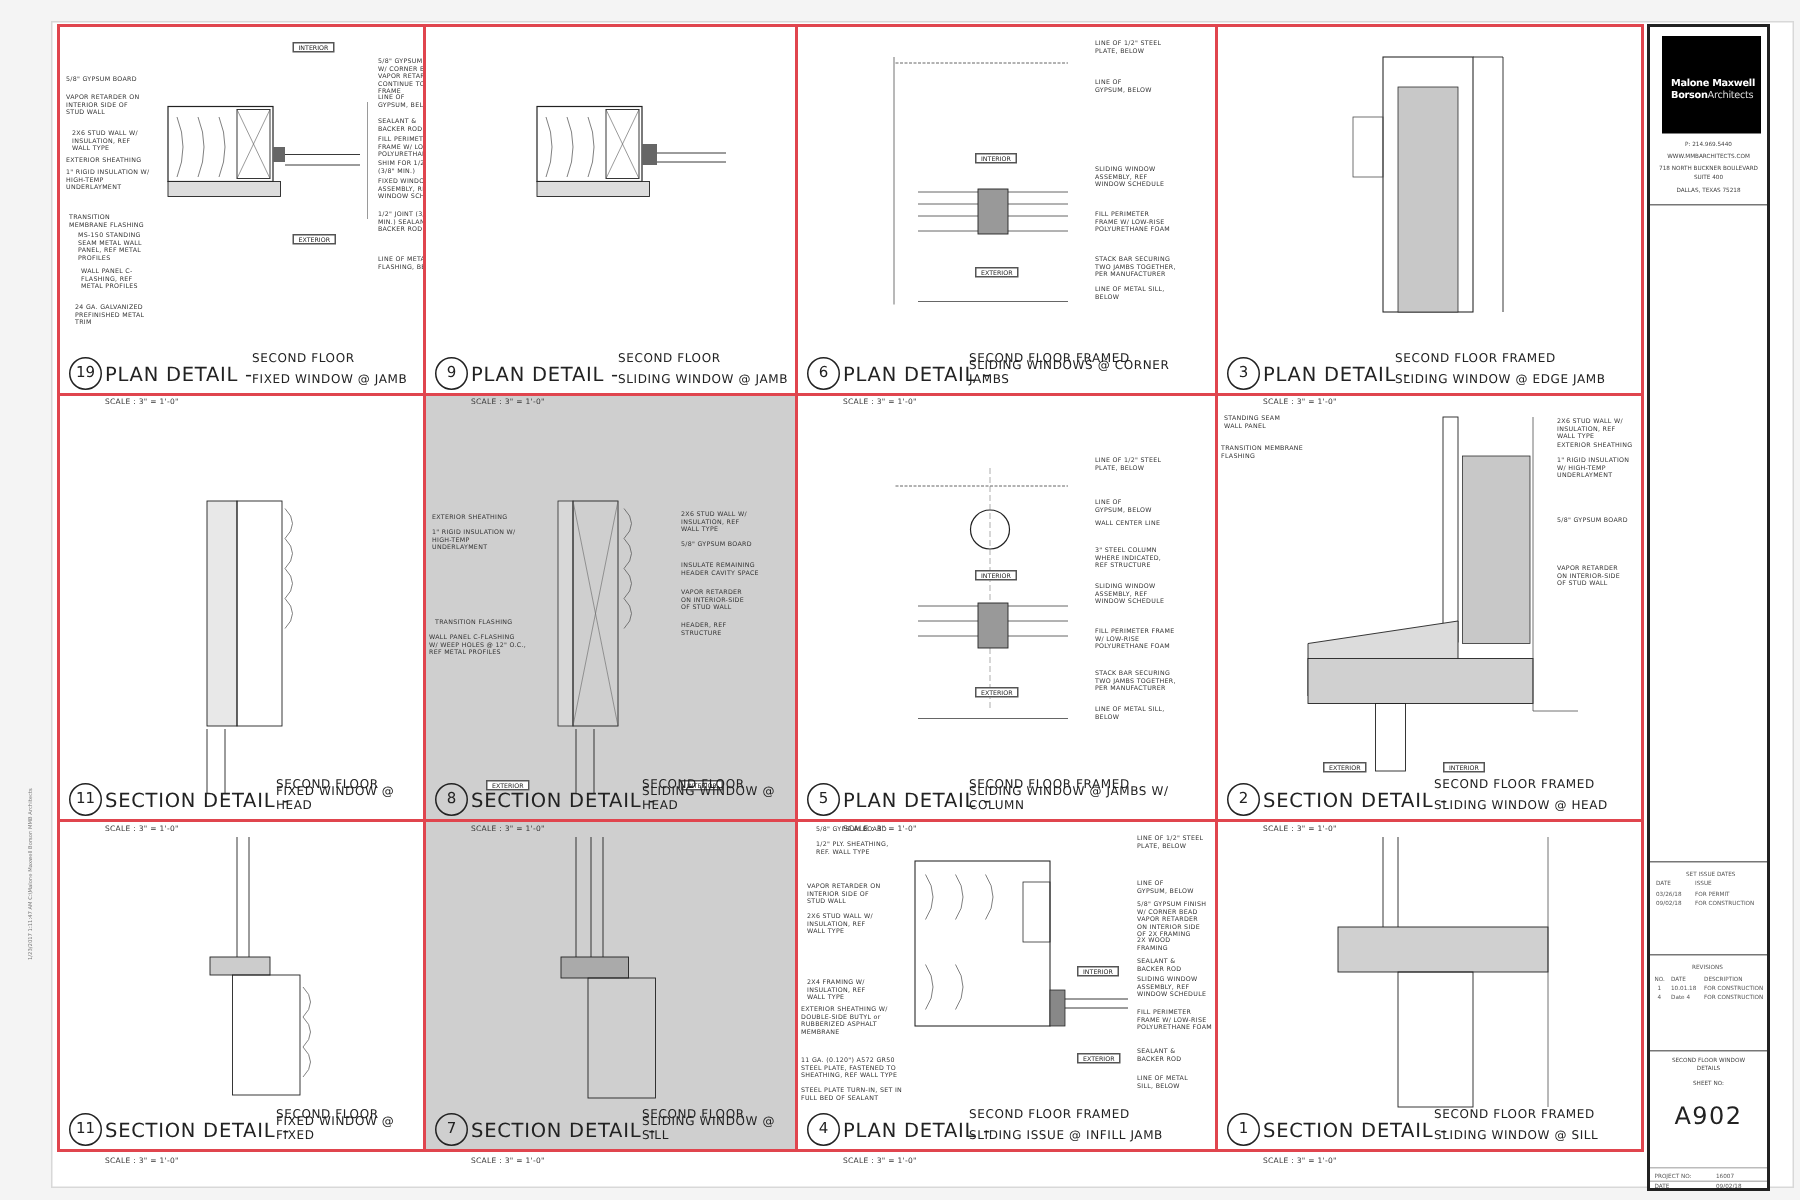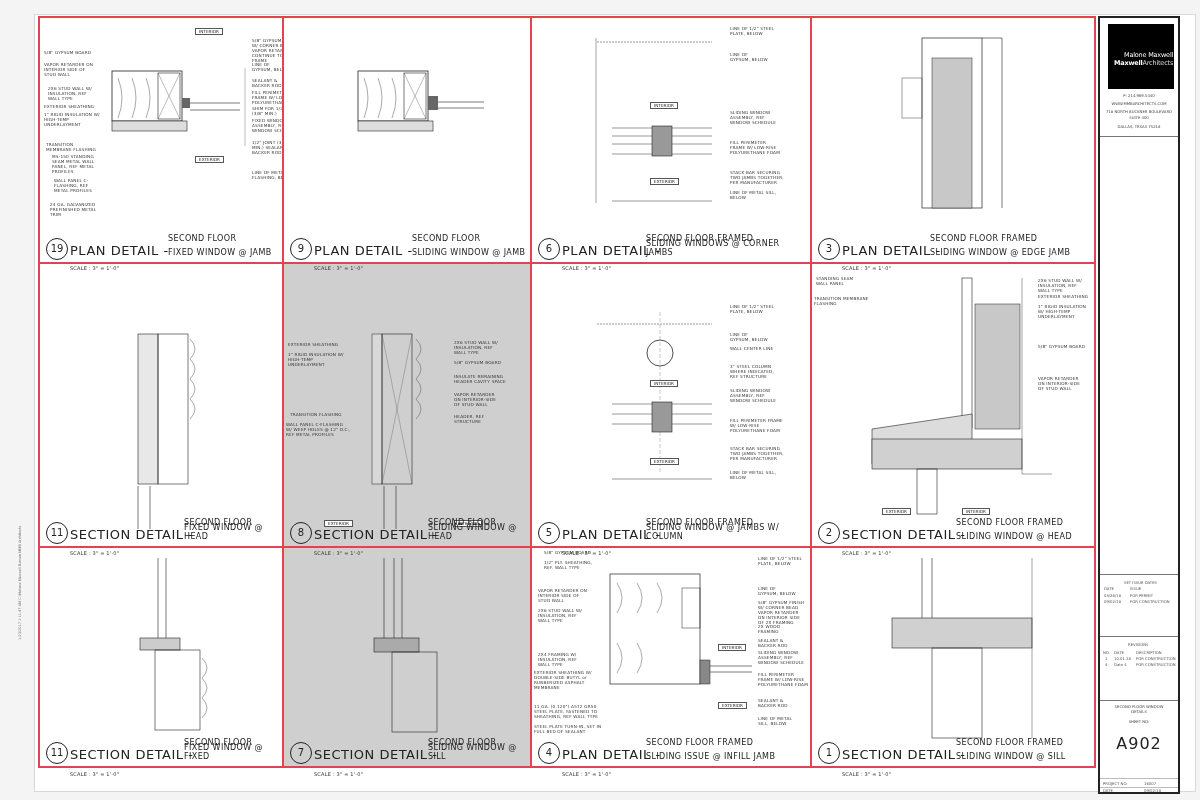--- a/index.html
+++ b/index.html
@@ -11,21 +11,21 @@
   .drawing { position:absolute; left:0; top:0; width:100%; height:100%; }
   .title-row { position:absolute; left:2px; right:2px; bottom:0; height:40px; }
   .bubble { position:absolute; left:4px; bottom:2px; width:20px; height:20px; border:1.5px solid #222; border-radius:50%; background:transparent; font-size:10px; text-align:center; line-height:20px; font-family:"DejaVu Sans", sans-serif; }
   .d-type { position:absolute; left:28px; bottom:4px; font-size:13px; letter-spacing:0.5px; font-family:"DejaVu Sans", sans-serif; }
   .d-sub1 { position:absolute; bottom:19px; font-size:8px; letter-spacing:0.4px; }
   .d-sub2 { position:absolute; bottom:5px; font-size:8px; letter-spacing:0.4px; }
   .note { position:absolute; font-size:4.2px; line-height:5px; color:#333; letter-spacing:0.2px; white-space:pre; }
   .tag { position:absolute; font-size:4.2px; border:1px solid #555; padding:0 3px; background:#fff; }
   .titleblock { position:absolute; left:1098px; top:16px; width:82px; height:778px; border:2px solid #222; box-sizing:border-box; background:#fff; }
   .logo { position:absolute; left:8px; top:6px; width:66px; height:65px; background:#000; color:#fff; }
-  .logo .l1 { position:absolute; left:16px; top:27px; font-size:6.5px; font-weight:normal; letter-spacing:-0.2px; }
+  .logo .l1 { position:absolute; left:6px; top:27px; font-size:6.5px; font-weight:bold; letter-spacing:-0.2px; }
   .logo .l2 { position:absolute; left:6px; top:35px; font-size:6.5px; font-weight:bold; letter-spacing:-0.2px; }
   .logo .l2 span { font-weight:normal; color:#ddd; }
   .addr { position:absolute; left:0; width:78px; text-align:center; font-size:3.8px; line-height:7px; color:#444; }
   .tb-line { position:absolute; left:0; width:78px; border-top:1px solid #777; }
   .tb-small { position:absolute; font-size:3.8px; color:#555; white-space:nowrap; }
   .sheet-no { position:absolute; left:0; width:78px; text-align:center; top:716px; font-size:16px; letter-spacing:1px; }
   .edge-note { position:absolute; left:18px; top:640px; font-size:3.5px; color:#777; transform:rotate(-90deg); transform-origin:left top; white-space:nowrap; }
   svg { overflow:visible; }
 </style>
 </head>
@@ -425,21 +425,21 @@
   <div class="note" style="left:804px;top:535px;font-size:5px;">SCALE : 3" = 1'-0"</div>
   <div class="note" style="left:32px;top:756px;font-size:5px;">SCALE : 3" = 1'-0"</div>
   <div class="note" style="left:276px;top:756px;font-size:5px;">SCALE : 3" = 1'-0"</div>
   <div class="note" style="left:524px;top:756px;font-size:5px;">SCALE : 3" = 1'-0"</div>
   <div class="note" style="left:804px;top:756px;font-size:5px;">SCALE : 3" = 1'-0"</div>
 </div>
 
 <div class="titleblock">
   <div class="logo">
     <div class="l1">Malone Maxwell</div>
-    <div class="l2"><b>Maxwell</b><span>Architects</span></div>
+    <div class="l2"><b>Borson</b><span>Architects</span></div>
   </div>
   <div class="addr" style="top:74px;">P: 214.969.5440</div>
   <div class="addr" style="top:82px;">WWW.MMBARCHITECTS.COM</div>
   <div class="addr" style="top:90px;">718 NORTH BUCKNER BOULEVARD</div>
   <div class="addr" style="top:96px;">SUITE 400</div>
   <div class="addr" style="top:105px;">DALLAS, TEXAS 75218</div>
   <div class="tb-line" style="top:118px;"></div>
 
   <div class="tb-line" style="top:556px;"></div>
   <div class="tb-small" style="left:24px;top:562px;">SET ISSUE DATES</div>

